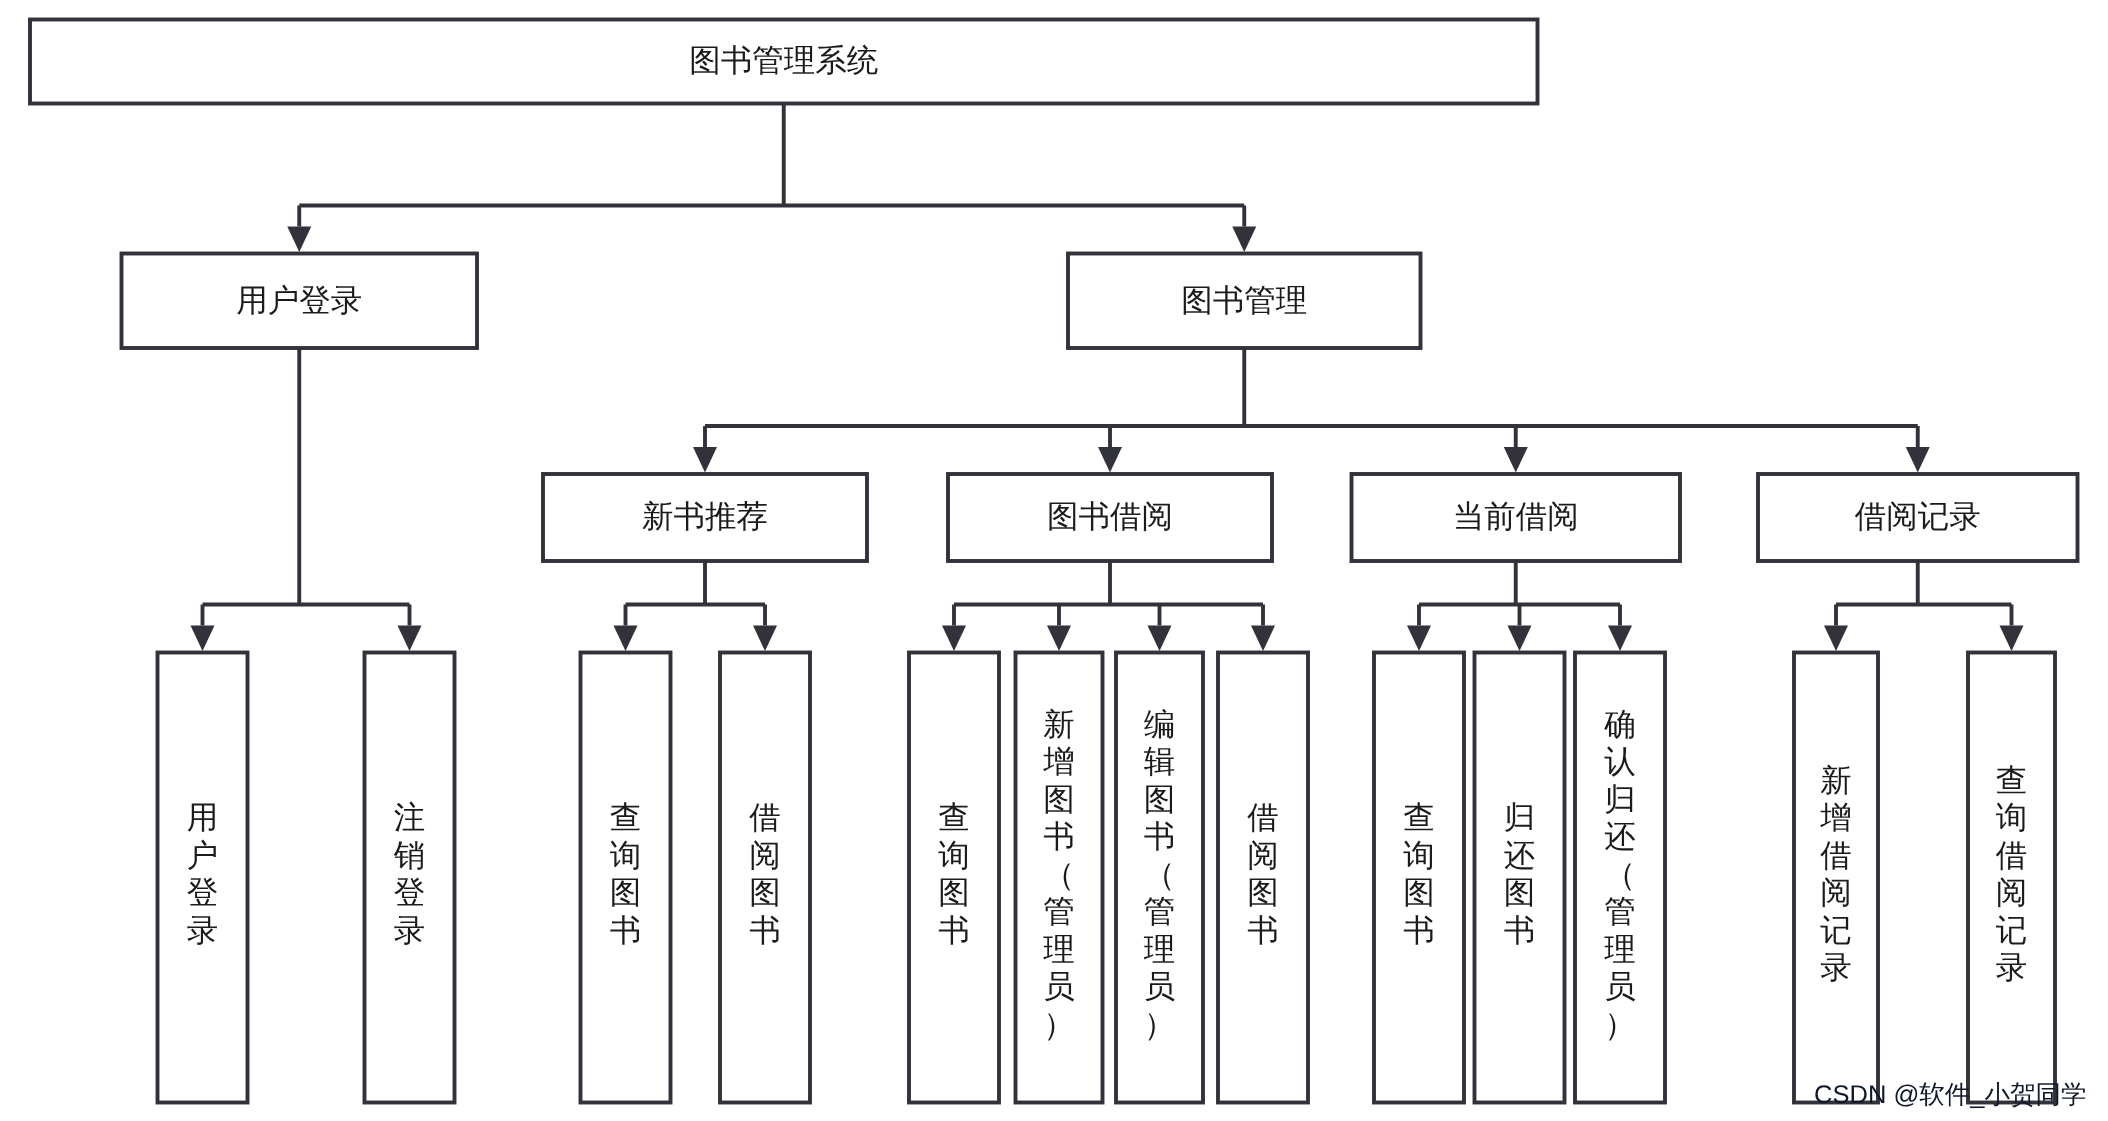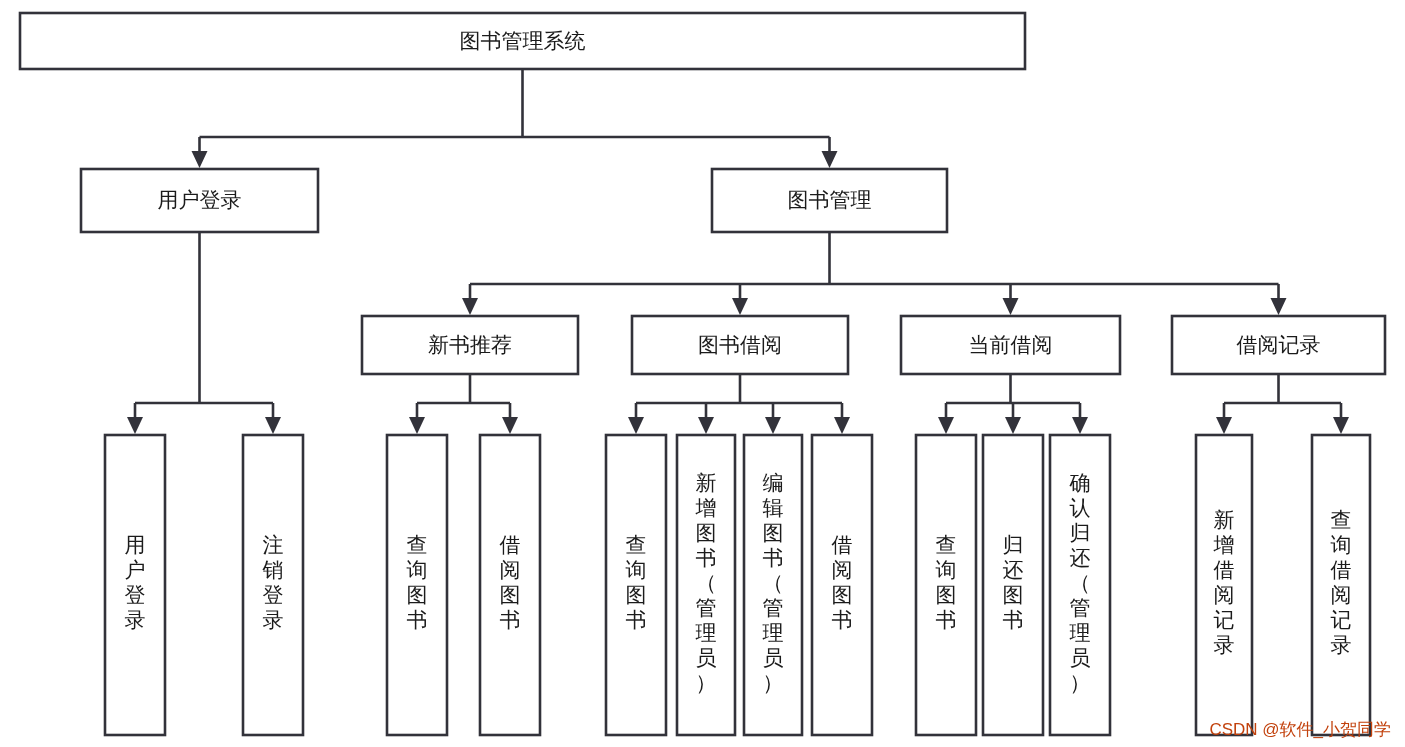--- a/index.html
+++ b/index.html
@@ -40,21 +40,21 @@
   .arrow-head {
     fill: #32323a;
     stroke: none;
   }
   .watermark {
     position: absolute;
     right: 14px;
     bottom: 6px;
     font-family: "Liberation Sans", "DejaVu Sans", sans-serif;
     font-size: 17px;
-    color: #c2410c;
+    color: #0f172a;
     white-space: nowrap;
     pointer-events: none;
     user-select: none;
   }
 </style>
 </head>
 <body>
 
 <svg id="diagram" viewBox="0 0 1405 747" xmlns="http://www.w3.org/2000/svg">
   <g id="connectors">

